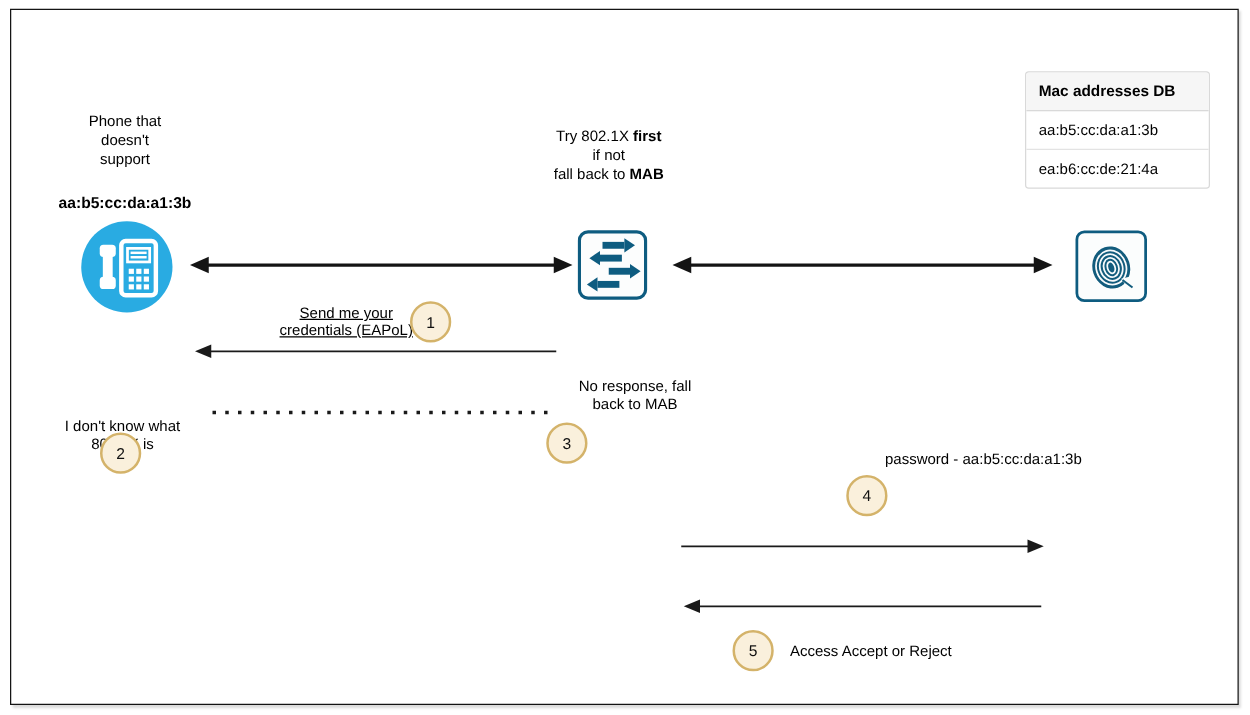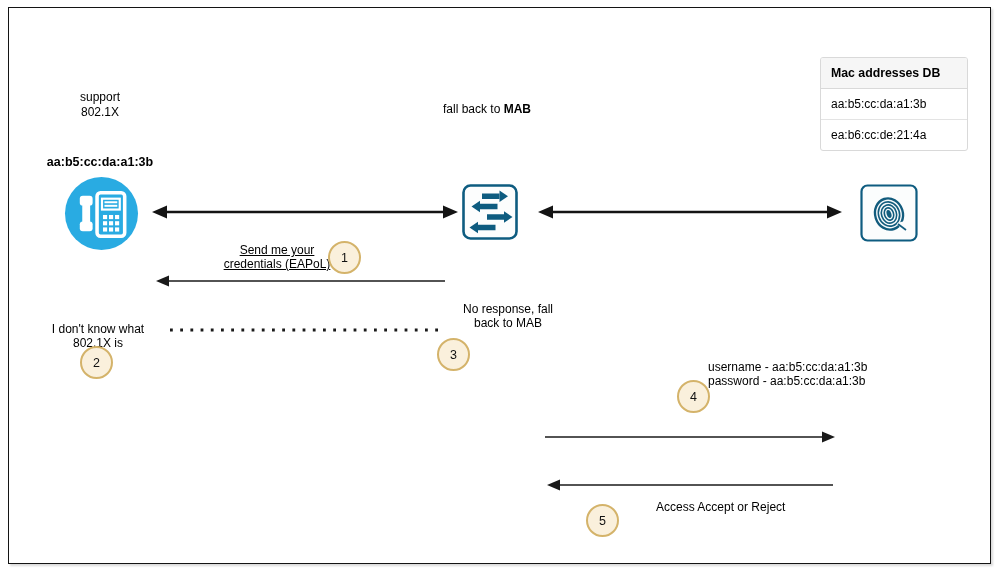--- a/index.html
+++ b/index.html
@@ -64,22 +64,23 @@
     <polygon points="835,437 822,431.6 822,442.4" stroke="none"></polygon>
   </g>
 
   <g fill="#1a1a1a" stroke="#1a1a1a">
     <line x1="558" y1="485" x2="833" y2="485" stroke-width="1.4"></line>
     <polygon points="547,485 560,479.6 560,490.4" stroke="none"></polygon>
   </g>
 </svg>
 
 <div class="msg center phone-label">
+  <div>Phone that</div>
+  <div>doesn't</div>
   <div>support</div>
-  <div>802.1X</div>
 </div>
 <div class="msg center phone-mac">aa:b5:cc:da:a1:3b</div>
 
 <div class="abs" style="left:64px;top:176px;">
   <svg width="75" height="75" viewBox="0 0 76 76">
     <circle cx="38" cy="38" r="37" fill="#29abe2"></circle>
 
     <g fill="#fff">
       <rect x="16" y="20" width="13" height="10" rx="3"></rect>
       <rect x="18.5" y="24" width="8" height="28"></rect>
@@ -100,20 +101,22 @@
         <rect x="45.6" y="45.8" width="4.2" height="4.2"></rect>
         <rect x="51.7" y="45.8" width="4.2" height="4.2"></rect>
       <rect x="39.5" y="52.1" width="4.2" height="4.2"></rect>
         <rect x="45.6" y="52.1" width="4.2" height="4.2"></rect>
         <rect x="51.7" y="52.1" width="4.2" height="4.2"></rect>
     </g>
   </svg>
 </div>
 
 <div class="msg center switch-label">
+  <div><span>Try 802.1X </span><b>first</b></div>
+  <div>if not</div>
   <div><span>fall back to </span><b>MAB</b></div>
 </div>
 
 <div class="abs" style="left:462px;top:184px;">
   <svg width="56" height="56" viewBox="0 0 56 56">
     <rect x="1.5" y="1.5" width="53" height="53" rx="7" fill="#fcfdfd" stroke="#0e5c80" stroke-width="2.6"></rect>
     <g fill="#0e5c80">
       <rect x="20" y="9.5" width="17.5" height="5.5"></rect>
       <polygon points="37.5,6.5 37.5,18 46,12.25"></polygon>
       <rect x="18" y="19.75" width="17.5" height="5.5"></rect>
@@ -148,40 +151,39 @@
 </div>
 
 <div class="msg center" style="left:177px;top:243px;width:200px;text-decoration:underline;">
   <div>Send me your</div>
   <div>credentials (EAPoL)</div>
 </div>
 <div class="step-circle" style="left:328px;top:241px;">
   <span>1</span>
 </div>
 
-<div class="msg center" style="left:18px;top:322px;width:160px;">
+<div class="msg center" style="left:18px;top:334px;width:160px;">
   <div>I don't know what</div>
   <div>802.1X is</div>
 </div>
 <div class="step-circle" style="left:80px;top:346px;">
   <span>2</span>
 </div>
 
 <div class="msg center" style="left:428px;top:302px;width:160px;">
   <div>No response, fall</div>
   <div>back to MAB</div>
 </div>
 <div class="step-circle" style="left:437px;top:338px;">
   <span>3</span>
 </div>
 
 <div class="msg" style="left:708px;top:360px;width:190px;">
-  <div>username - aa:b5:cc:da:a1:3b</div>
   <div>password - aa:b5:cc:da:a1:3b</div>
 </div>
 <div class="step-circle" style="left:677px;top:380px;">
   <span>4</span>
 </div>
 
 <div class="step-circle" style="left:586px;top:504px;">
   <span>5</span>
 </div>
-<div class="msg" style="left:632px;top:500px;width:200px;margin-left:24px;">Access Accept or Reject</div>
+<div class="msg" style="left:632px;top:514px;width:200px;">Access Accept or Reject</div>
 
 </body></html>

